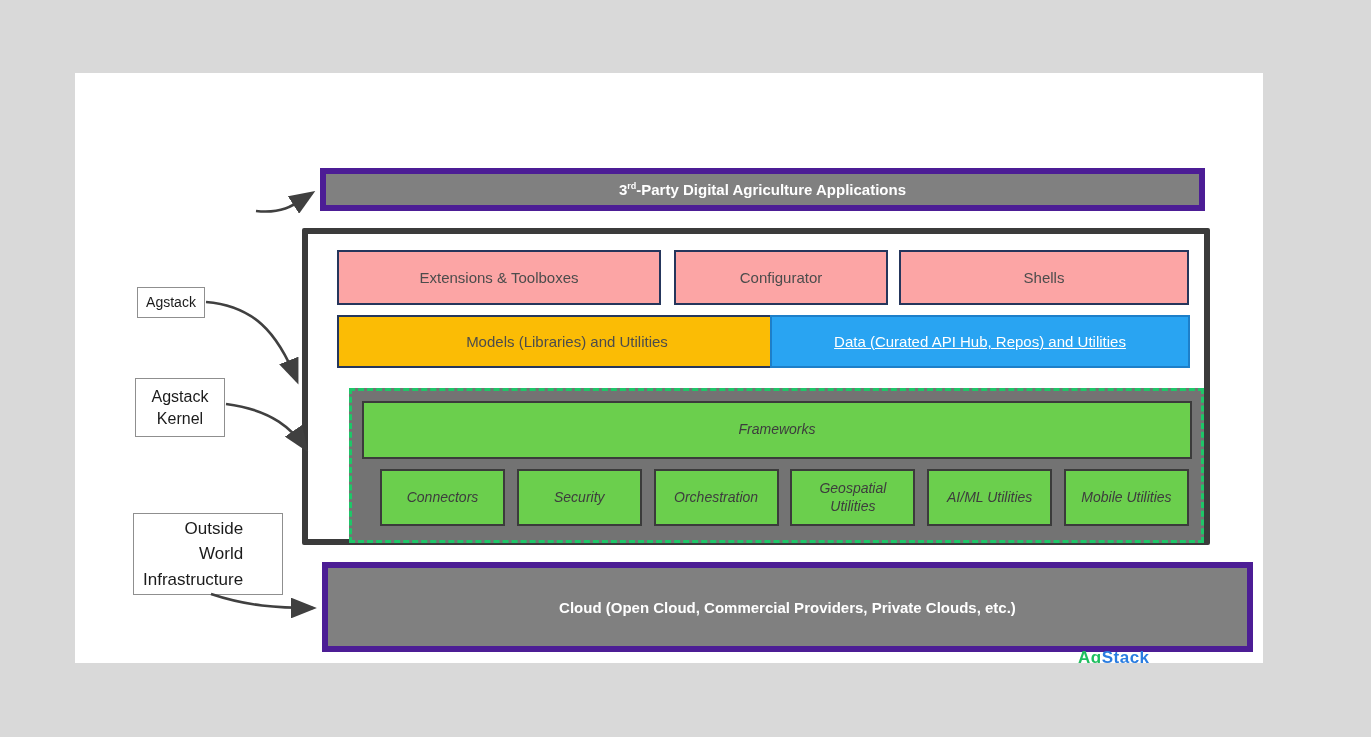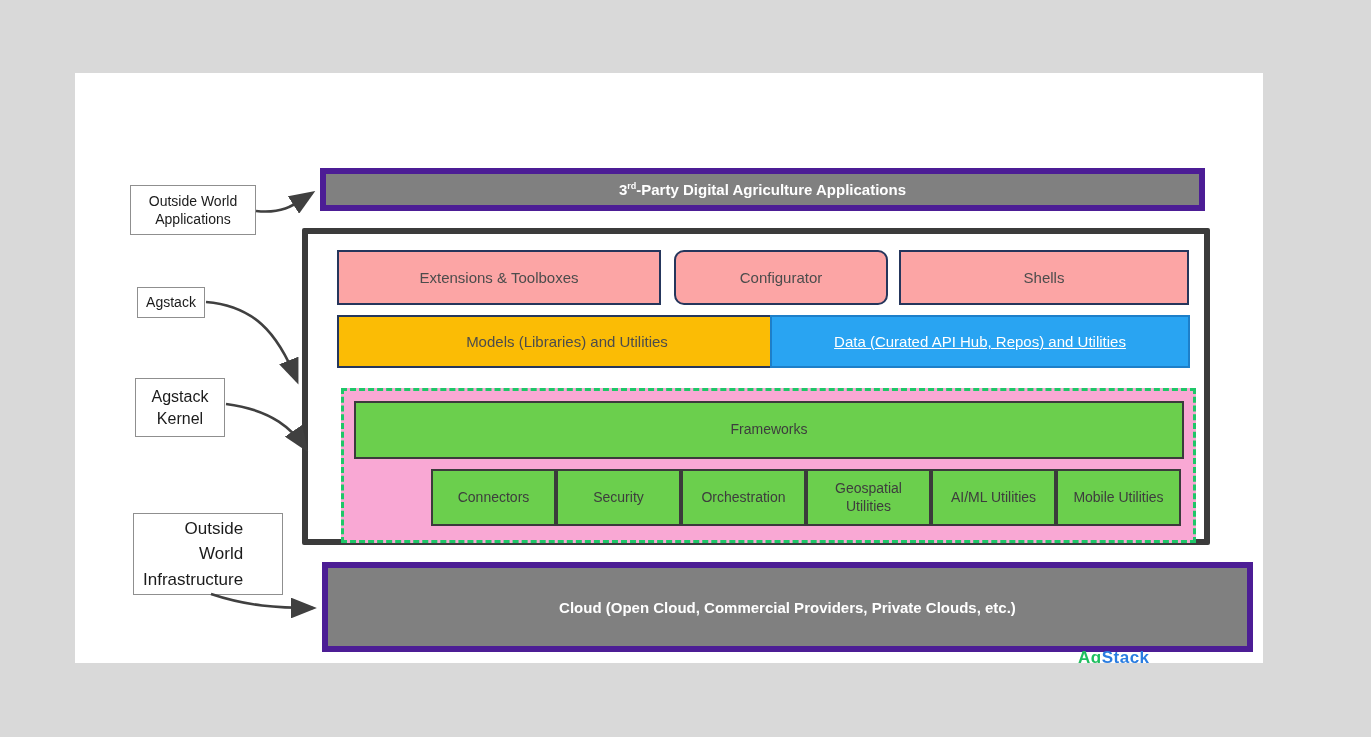--- a/index.html
+++ b/index.html
@@ -35,31 +35,31 @@
   }
   .orange-box{
     background:#fbbc05;border:2px solid #25365c;color:#4c4c4c;font-size:15px;
     display:flex;align-items:center;justify-content:center;text-align:center;
   }
   .blue-box{
     background:#29a4f2;border:2px solid #1d7fc9;color:#ffffff;font-size:15px;
     display:flex;align-items:center;justify-content:center;text-align:center;
   }
   .dashed-box{
-    left:33px;top:154px;width:855px;height:155px;
-    border:3px dashed #1ec768;background:#f9a8d4;
+    left:41px;top:154px;width:855px;height:155px;
+    border:3px dashed #1ec768;background:#737373;font-style:italic;
   }
   .green-box{
     background:#6bcf4d;border:2px solid #3b3b3b;color:#3d3d3d;font-size:14px;
     display:flex;align-items:center;justify-content:center;text-align:center;
     line-height:1.25;
   }
   .kernel-row{
     position:absolute;left:12px;right:12px;top:78px;height:67px;
-    display:flex;justify-content:flex-end;padding-left:16px;
+    display:flex;justify-content:space-between;padding-left:16px;
   }
   .kbox{width:125px;height:57px;box-sizing:border-box;padding:0 5px;}
   
   .callout{
     background:#ffffff;border:1.5px solid #8f8f8f;color:#1b1b1b;
     display:flex;align-items:center;justify-content:center;text-align:center;
     white-space:pre-line;font-size:14px;line-height:1.3;
   }
   .callout.big{font-size:17px;line-height:1.5;justify-content:flex-start;text-align:right;padding-left:9px;}
   .callout.kernel-lbl{font-size:16px;line-height:1.35;}
@@ -79,43 +79,41 @@
 <div class="page">
 
 
   <div class="abs gray-bar" style="left:245px;top:95px;width:885px;height:43px;">
     <span><span>3</span><sup>rd</sup><span>-Party Digital Agriculture Applications</span></span>
   </div>
 
   <div class="abs black-box">
 
     <div class="abs lightgray-box" style="left:29px;top:16px;width:324px;height:55px;">Extensions &amp; Toolboxes</div>
-    <div class="abs lightgray-box" style="left:366px;top:16px;width:214px;height:55px;border-radius:10px;">Configurator</div>
+    <div class="abs lightgray-box" style="left:366px;top:16px;width:214px;height:55px;">Configurator</div>
     <div class="abs lightgray-box" style="left:591px;top:16px;width:290px;height:55px;">Shells</div>
 
     <div class="abs orange-box" style="left:29px;top:81px;width:460px;height:53px;">Models (Libraries) and Utilities</div>
     <div class="abs blue-box" style="left:462px;top:81px;width:420px;height:53px;text-decoration:underline;">Data (Curated API Hub, Repos) and Utilities</div>
 
     <div class="abs dashed-box">
       <div class="abs green-box" style="left:10px;top:10px;width:830px;height:58px;">Frameworks</div>
       <div class="kernel-row">
         <div class="green-box kbox">Connectors</div>
         <div class="green-box kbox">Security</div>
         <div class="green-box kbox">Orchestration</div>
         <div class="green-box kbox">Geospatial Utilities</div>
         <div class="green-box kbox">AI/ML Utilities</div>
         <div class="green-box kbox">Mobile Utilities</div>
       </div>
     </div>
   </div>
 
   <div class="abs gray-bar" style="left:247px;top:489px;width:931px;height:90px;">Cloud (Open Cloud, Commercial Providers, Private Clouds, etc.)</div>
 
-  <div class="abs callout" style="left:55px;top:112px;width:126px;height:50px;">Outside World
-Applications</div>
   <div class="abs callout" style="left:62px;top:214px;width:68px;height:31px;">Agstack</div>
   <div class="abs callout kernel-lbl" style="left:60px;top:305px;width:90px;height:59px;">Agstack
 Kernel</div>
   <div class="abs callout big" style="left:58px;top:440px;width:150px;height:82px;">Outside
 World
 Infrastructure</div>
 
   <svg class="arrows" viewBox="0 0 1188 590">
     <defs>
       <marker id="ah" viewBox="0 0 10 8" refX="8.5" refY="4" markerWidth="10" markerHeight="8" orient="auto">

